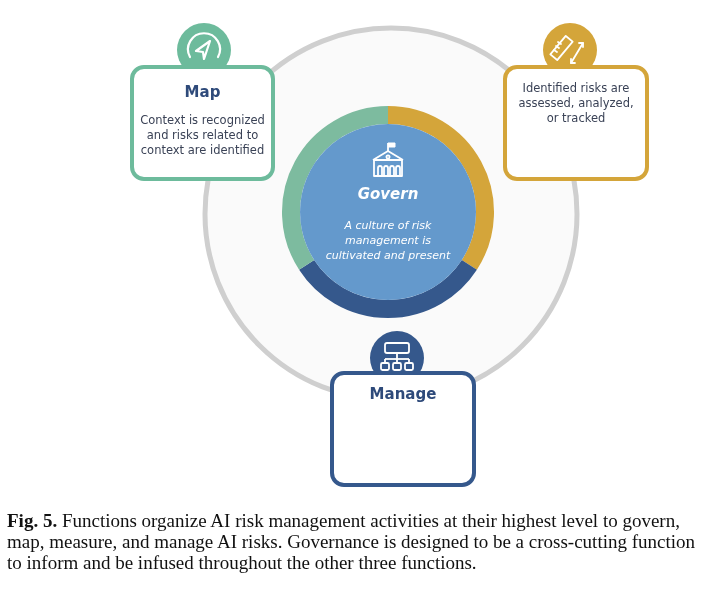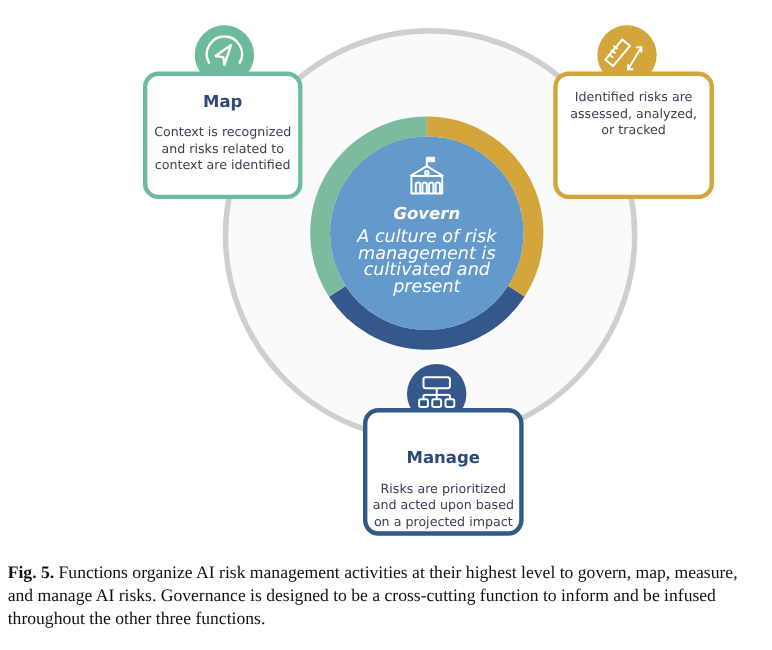--- a/index.html
+++ b/index.html
@@ -8,27 +8,27 @@
   .box {
     position: absolute; box-sizing: border-box; background: #ffffff;
     border: 4px solid; border-radius: 14px; text-align: center;
     color: #3b4a66;
   }
   .box .title { font-weight: bold; font-size: 15px; color: #2e4a7a; margin-top: 14px; line-height: 18px; }
   .box .desc { font-size: 11.5px; line-height: 15px; margin-top: 12px; color: #3a4256; padding: 0 6px; }
   #map-box { left: 130px; top: 65px; width: 145px; height: 116px; border-color: #6dbb9c; }
   #measure-box { left: 503px; top: 65px; width: 146px; height: 116px; border-color: #d4a53a; }
   #manage-box { left: 330px; top: 371px; width: 146px; height: 116px; border-color: #35588c; }
-  #manage-box .title { margin-top: 32px; }
+  #manage-box .title { margin-top: 10px; }
   .govern-text { position: absolute; left: 300px; top: 185px; width: 176px; text-align: center; color: #ffffff; font-style: italic; }
   .govern-text .title { font-weight: bold; font-size: 15px; line-height: 18px; }
-  .govern-text .desc { font-size: 16px; line-height: 15px; margin-top: 4px; }
+  .govern-text .desc { font-size: 11px; line-height: 15px; margin-top: 15px; }
   #caption {
     position: absolute; left: 7px; top: 510px; width: 690px;
-    font-family: "Liberation Serif", serif; font-size: 16px; line-height: 21px; color: #111;
+    font-family: "Liberation Serif", serif; font-size: 19px; line-height: 21px; color: #111;
   }
   #caption .label { font-weight: bold; }
 </style>
 </head>
 <body>
 
 <div id="diagram">
   <svg width="702" height="500" viewBox="0 0 702 500" style="position:absolute;left:0;top:0;">
 
     <circle cx="391" cy="214" r="186" fill="#fafafa" stroke="#cfcfcf" stroke-width="5"></circle>
@@ -96,21 +96,20 @@
     <div class="title">Map</div>
     <div class="desc">Context is recognized and risks related to context are identified</div>
   </div>
 
   <div class="box" id="measure-box">
     <div class="desc" style="padding:0 7px;">Identified risks are assessed, analyzed, or tracked</div>
   </div>
 
   <div class="box" id="manage-box">
     <div class="title">Manage</div>
-    <div class="desc" style="padding:0 4px;">Risks are prioritized and acted upon based on a projected impact</div>
   </div>
 
   <div class="govern-text">
     <div class="title">Govern</div>
     <div class="desc" style="padding:0 20px;">A culture of risk management is cultivated and present</div>
   </div>
 </div>
 
 <div id="caption">
   <span class="label">Fig. 5.</span>

